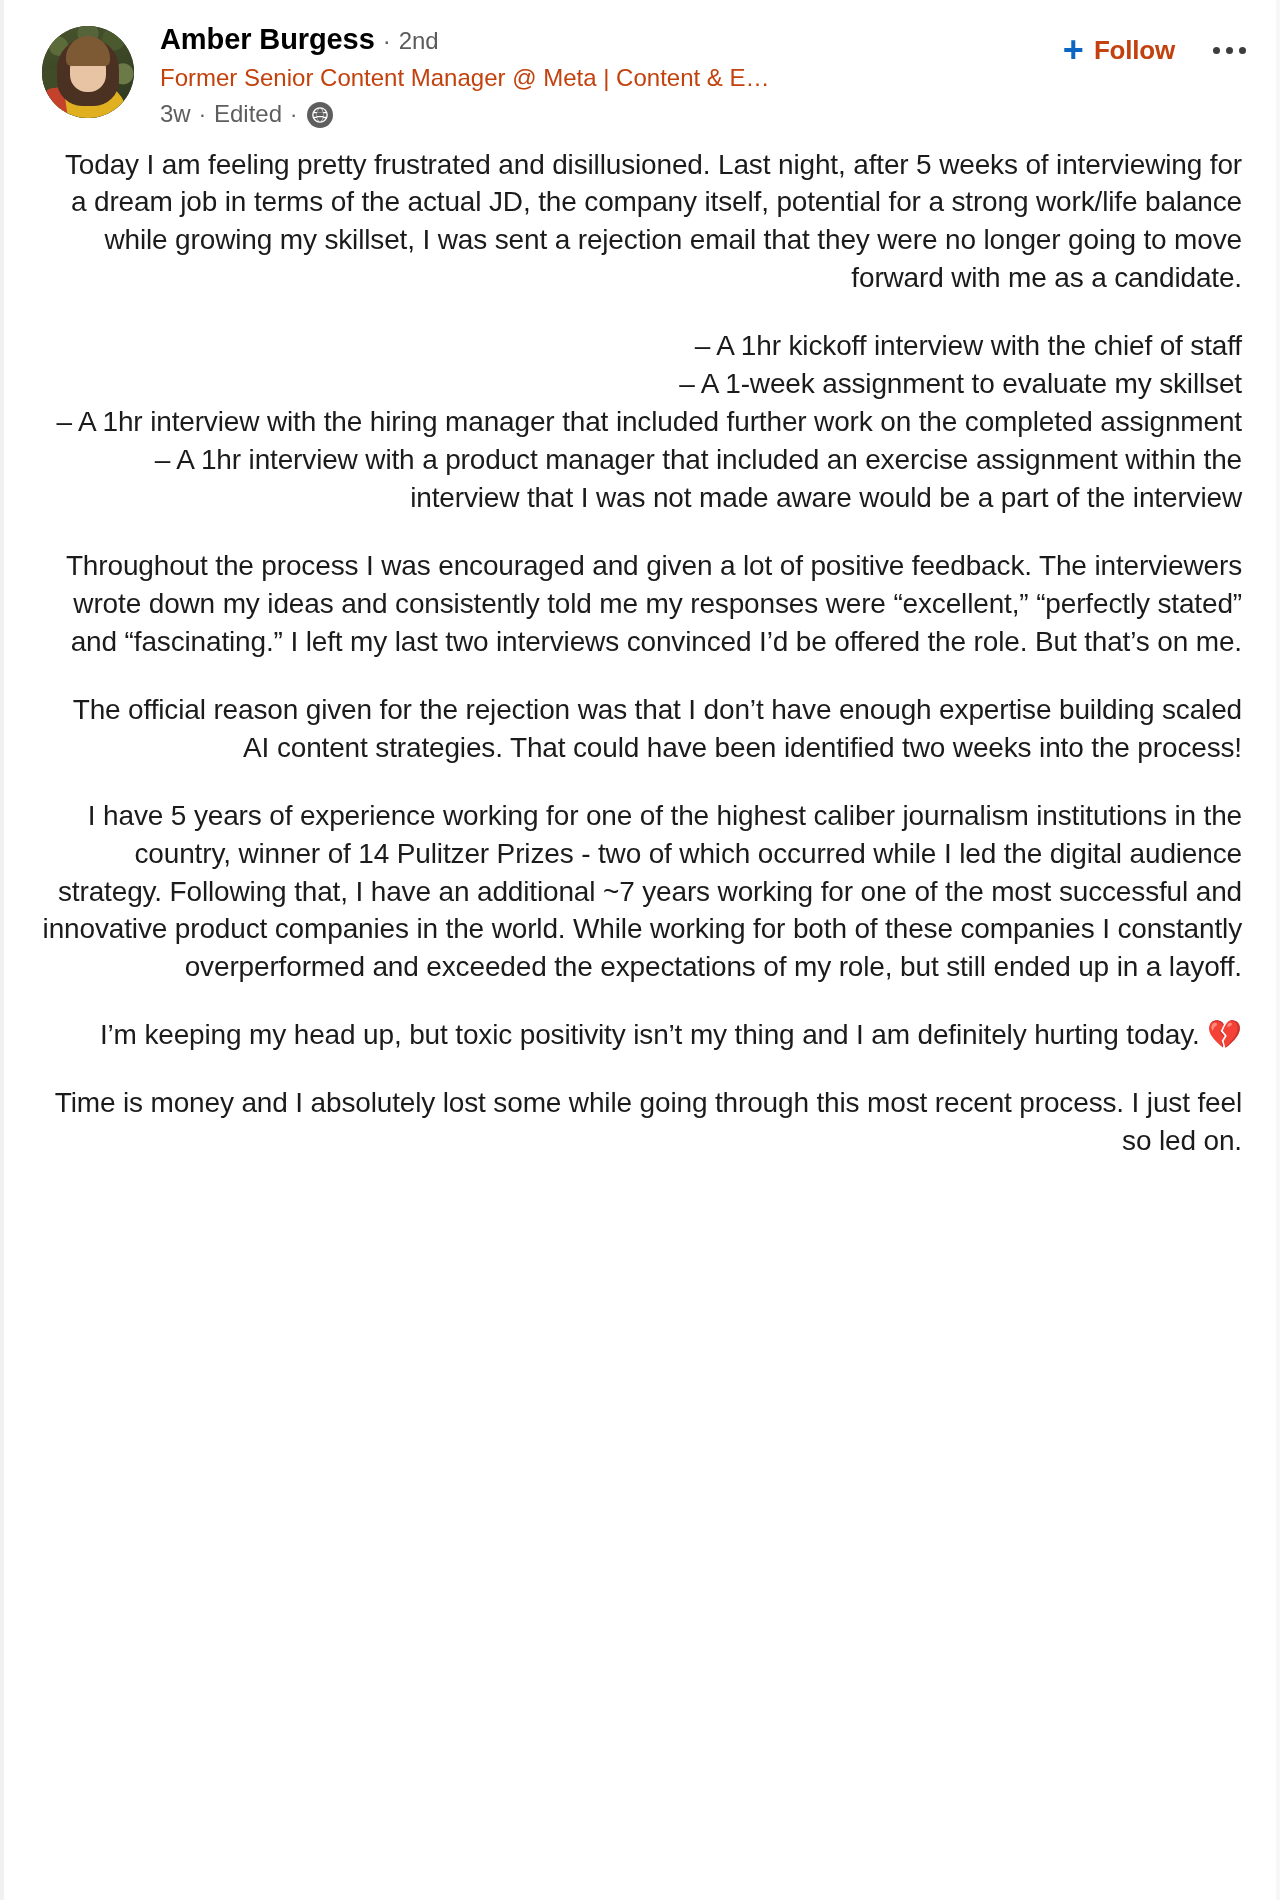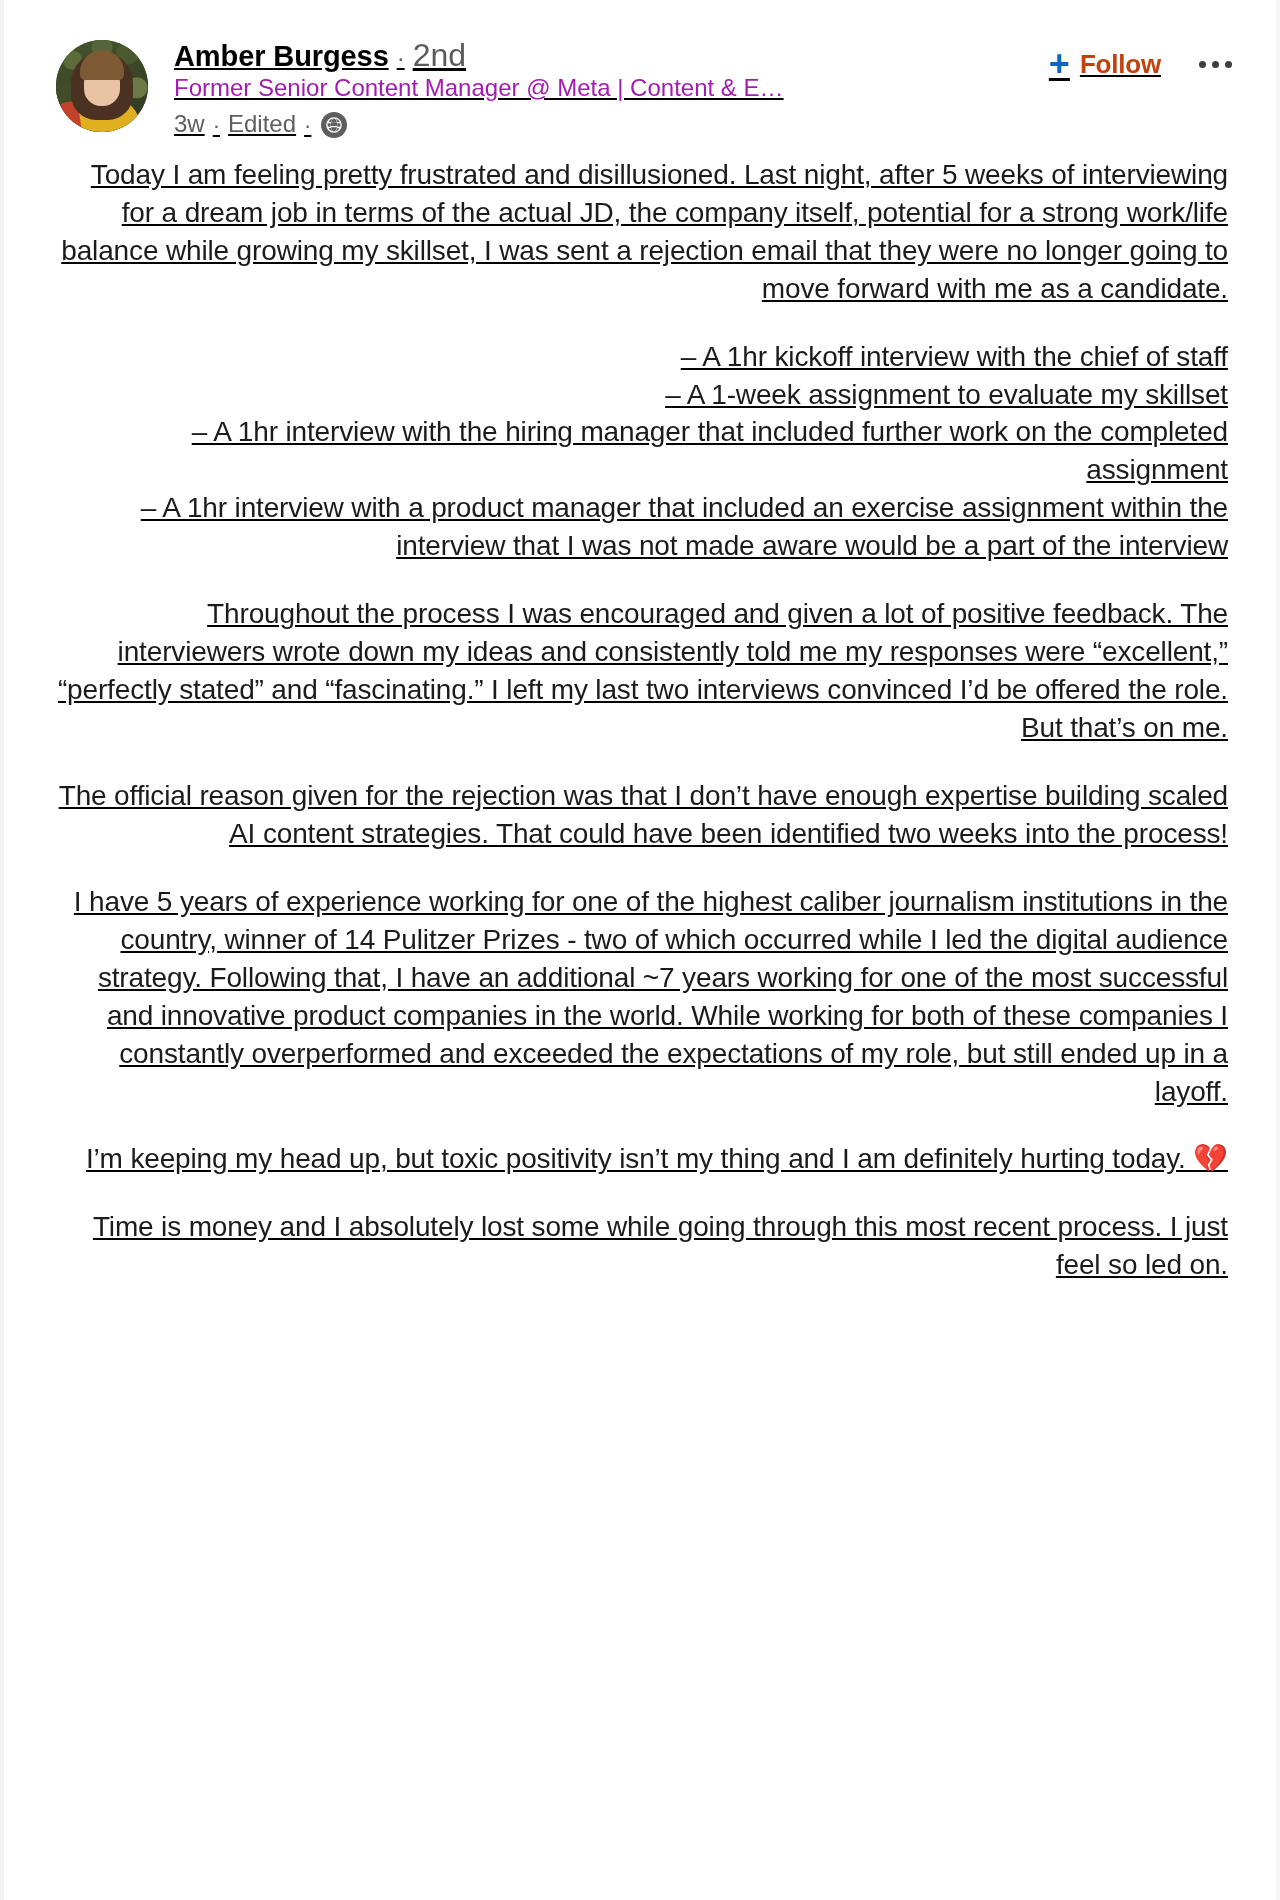--- a/index.html
+++ b/index.html
@@ -14,22 +14,21 @@
     -webkit-font-smoothing: antialiased;
     overflow: hidden;
   }
 
   .post-card {
     position: relative;
     width: 1280px;
     min-height: 1900px;
     background: #ffffff;
     box-sizing: border-box;
-    padding: 16px;
-    text-decoration: underline;
+    padding: 2px;
   }
 
   
   .edge-left, .edge-right {
     position: absolute;
     top: 0;
     bottom: 0;
     width: 4px;
     background: #f1f1f1;
   }
@@ -133,29 +132,29 @@
     font-weight: 700;
     color: #000000;
     letter-spacing: -0.1px;
   }
   .sep-dot {
     font-size: 24px;
     color: #5b5b5b;
     margin: 0 8px;
   }
   .degree {
-    font-size: 32px;
+    font-size: 24px;
     color: #5b5b5b;
     font-weight: 400;
   }
 
   .headline {
-    margin-top: 0;
+    margin-top: 7px;
     font-size: 24px;
-    color: #a21caf;
+    color: #c2410c;
     line-height: 1.22;
     white-space: nowrap;
     overflow: hidden;
     text-overflow: ellipsis;
     max-width: 740px;
   }
 
   .meta-row {
     margin-top: 9px;
     display: flex;

